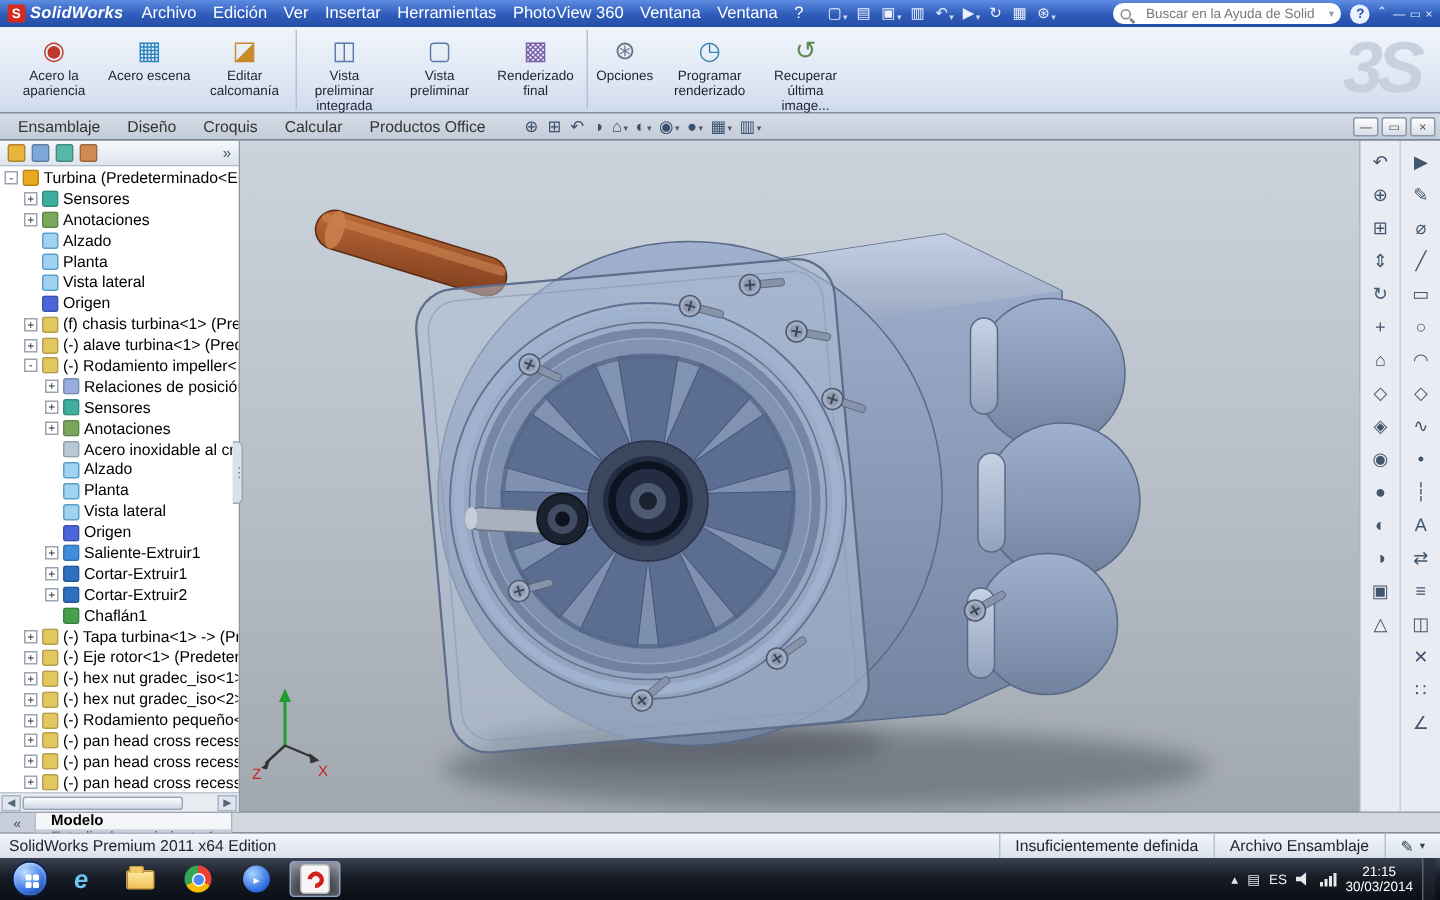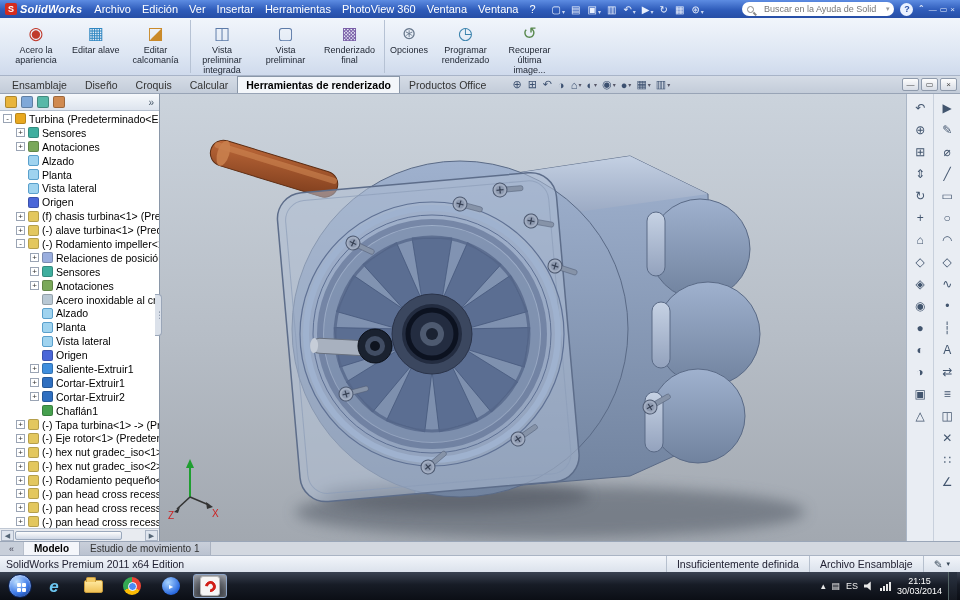--- a/index.html
+++ b/index.html
@@ -240,21 +240,21 @@
 
   <div class="ribbon">
 
       <div class="rb-btn" title="Editar la apariencia">
         <span class="rb-icon" style="color:#c0392b">◉</span>
         <span class="rb-label">Acero la apariencia</span>
       </div>
 
       <div class="rb-btn" title="Editar escena">
         <span class="rb-icon" style="color:#2e86c1">▦</span>
-        <span class="rb-label">Editar alave</span>
+        <span class="rb-label">Acero escena</span>
       </div>
 
       <div class="rb-btn" title="Editar calcomanía">
         <span class="rb-icon" style="color:#ca8a2a">◪</span>
         <span class="rb-label">Editar calcomanía</span>
       </div>
 
       <div class="rb-btn" data-sep="true" title="Vista preliminar integrada">
         <span class="rb-icon" style="color:#5d7ba8">◫</span>
         <span class="rb-label">Vista preliminar integrada</span>
@@ -277,30 +277,30 @@
 
       <div class="rb-btn" title="Programar renderizado">
         <span class="rb-icon" style="color:#3b83ad">◷</span>
         <span class="rb-label">Programar renderizado</span>
       </div>
 
       <div class="rb-btn" title="Recuperar última image...">
         <span class="rb-icon" style="color:#5a8a50">↺</span>
         <span class="rb-label">Recuperar última image...</span>
       </div>
+    <span class="watermark">3S</span>
     </div>
 
   <div class="tabrow">
     <div style="display:flex;align-items:flex-end;">
 
     <span class="tab">Ensamblaje</span>
         <span class="tab">Diseño</span>
         <span class="tab">Croquis</span>
         <span class="tab">Calcular</span>
-        <span class="tab" data-active="true">Herramientas de renderizado</span>
         <span class="tab">Productos Office</span>
       </div>
     <div class="headsup">
 
         <span class="hu-btn" title="zoom-to-fit">
           <span>⊕</span>
           <span class="hu-caret"></span>
         </span>
 
         <span class="hu-btn" title="zoom-to-area">
@@ -724,21 +724,21 @@
           <span class="rt-icon" title="mirror-entities-icon">◫</span>
           <span class="rt-icon" title="trim-entities-icon">✕</span>
           <span class="rt-icon" title="linear-pattern-icon">∷</span>
           <span class="rt-icon" title="angle-icon">∠</span>
         </div>
     </div>
   </div>
 
   <div class="modeltabs">
     <span class="mt-arrows">«</span>
-    <span style="display:flex;">
+    <span style="display:flex;flex-direction:column;">
 
     <span class="mtab" data-active="true">Modelo</span>
         <span class="mtab">Estudio de movimiento 1</span>
       </span>
     <span class="mt-rest"></span>
   </div>
 
   <div class="statusbar">
     <span class="sb-left">SolidWorks Premium 2011 x64 Edition</span>
     <span class="sb-cell">Insuficientemente definida</span>

